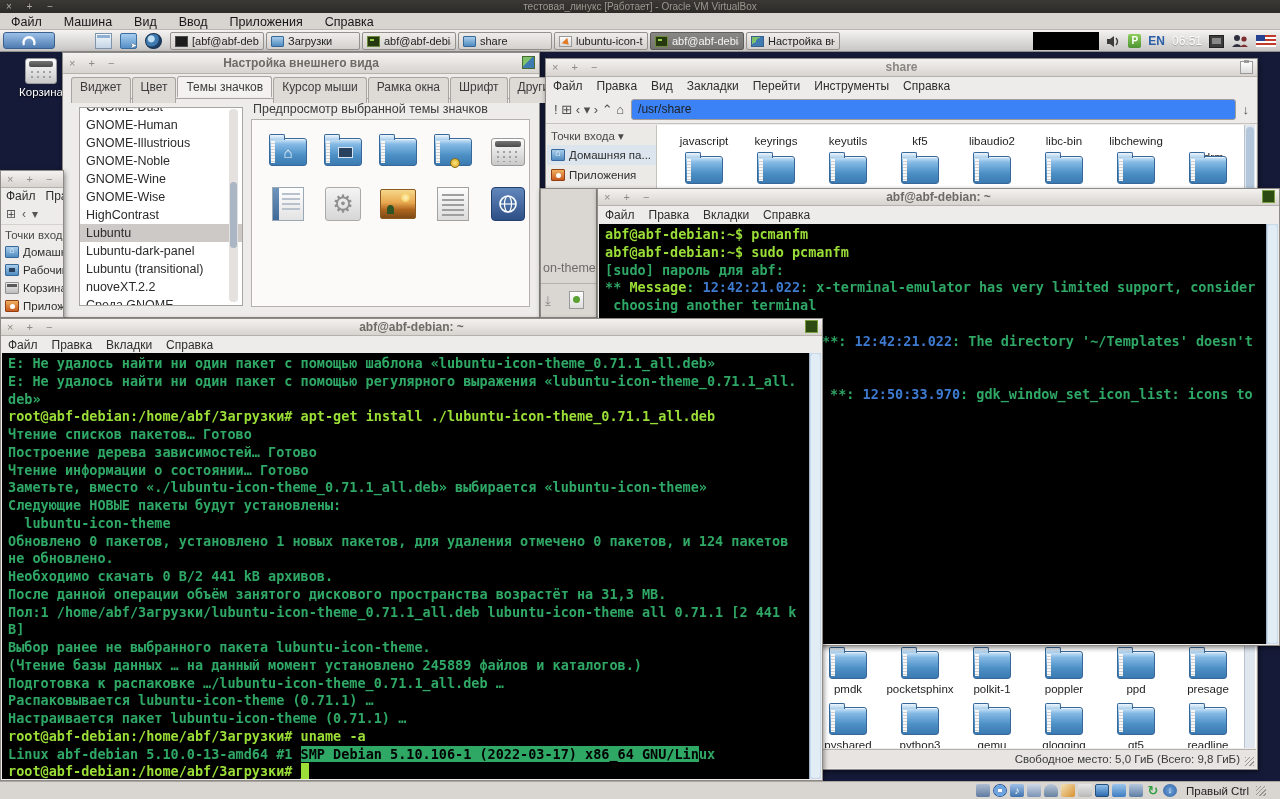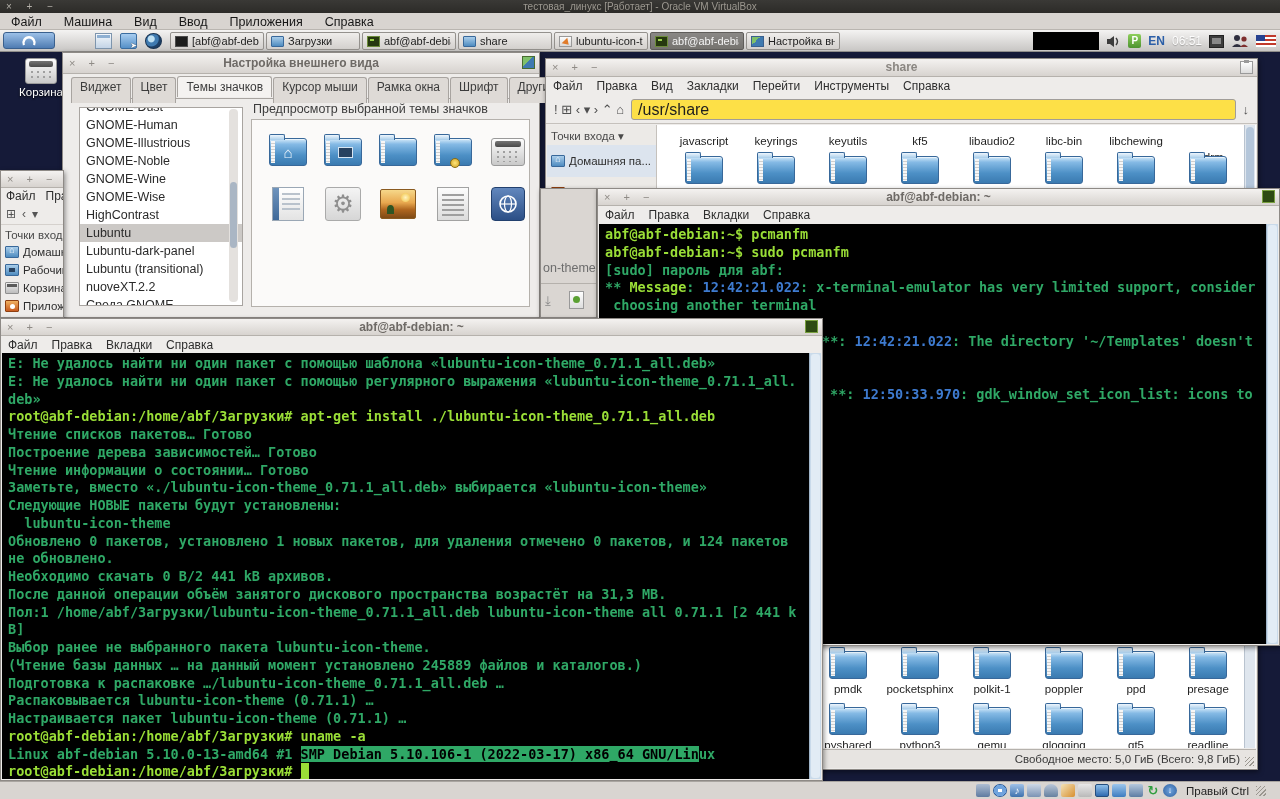--- a/index.html
+++ b/index.html
@@ -130,24 +130,24 @@
   #win-archive{left:540px;top:188px;width:57px;height:130px;background:#dad6d2;}
   #archive-label{position:absolute;left:2px;top:72px;font-size:12.5px;color:#6d6d6d;white-space:nowrap;}
   #archive-divider{position:absolute;left:0;right:0;top:94px;border-top:1px solid #b5b1ac;}
   #archive-ic1{position:absolute;left:4px;top:104px;width:16px;height:16px;color:#8a8a8a;font-size:13px;}
   #archive-ic2{position:absolute;left:28px;top:102px;width:15px;height:18px;background:linear-gradient(#fff,#ddd);border:1px solid #999;box-sizing:border-box;}
   #archive-ic2:before{content:"";position:absolute;left:3px;top:4px;width:7px;height:7px;border-radius:50%;background:#5aa032;}
   
   #win-share{left:545px;top:58px;width:713px;height:712px;}
   #share-toolbar{height:29px;border-bottom:1px solid #c5c1bc;display:flex;align-items:center;gap:7px;padding:0 8px;box-sizing:border-box;}
   #share-toolbar .tbico{color:#4f4f4f;font-size:13px;line-height:13px;}
-  #share-path{flex:1;height:19px;background:#fde047;border:1px solid #a19d98;border-radius:3px;font-size:16px;line-height:19px;padding-left:6px;color:#1e1e1e;}
+  #share-path{flex:1;height:19px;background:#3b82f6;border:1px solid #a19d98;border-radius:3px;font-size:12px;line-height:19px;padding-left:6px;color:#1e1e1e;}
   #share-body{position:absolute;left:1px;right:1px;top:66px;bottom:21px;background:#fff;overflow:hidden;}
   #share-side{position:absolute;left:0;top:0;bottom:0;width:110px;background:#eceae7;border-right:1px solid #c5c1bc;box-sizing:border-box;}
-  #share-side .place{height:32px;}
+  #share-side .place{height:20px;}
   #share-side .place.alt{background:#dce4ee;}
   .gridrow{position:absolute;display:flex;}
   .gcell{width:72px;display:flex;flex-direction:column;align-items:center;}
   .gcell .flabel{margin-top:4px;font-size:11.5px;color:#1e1e1e;white-space:nowrap;}
   #share-scroll{position:absolute;right:1px;top:0;bottom:0;width:11px;background:#dfe6ee;border-left:1px solid #b9c3cf;box-sizing:border-box;}
   #share-scroll .thumb{position:absolute;left:1px;right:1px;top:2px;height:90px;background:#b4c6da;border-radius:4px;}
   #share-status{position:absolute;left:1px;right:1px;bottom:1px;height:19px;background:#e7e4e1;border-top:1px solid #b5b1ac;font-size:11.5px;color:#3a3a3a;text-align:right;line-height:19px;padding-right:16px;box-sizing:border-box;}
   #share-status:after{content:"";position:absolute;right:2px;bottom:2px;width:9px;height:9px;background:repeating-linear-gradient(135deg,#9a968f 0 1px,transparent 1px 3px);}
   .halfrow{overflow:hidden;height:9px;}
   

